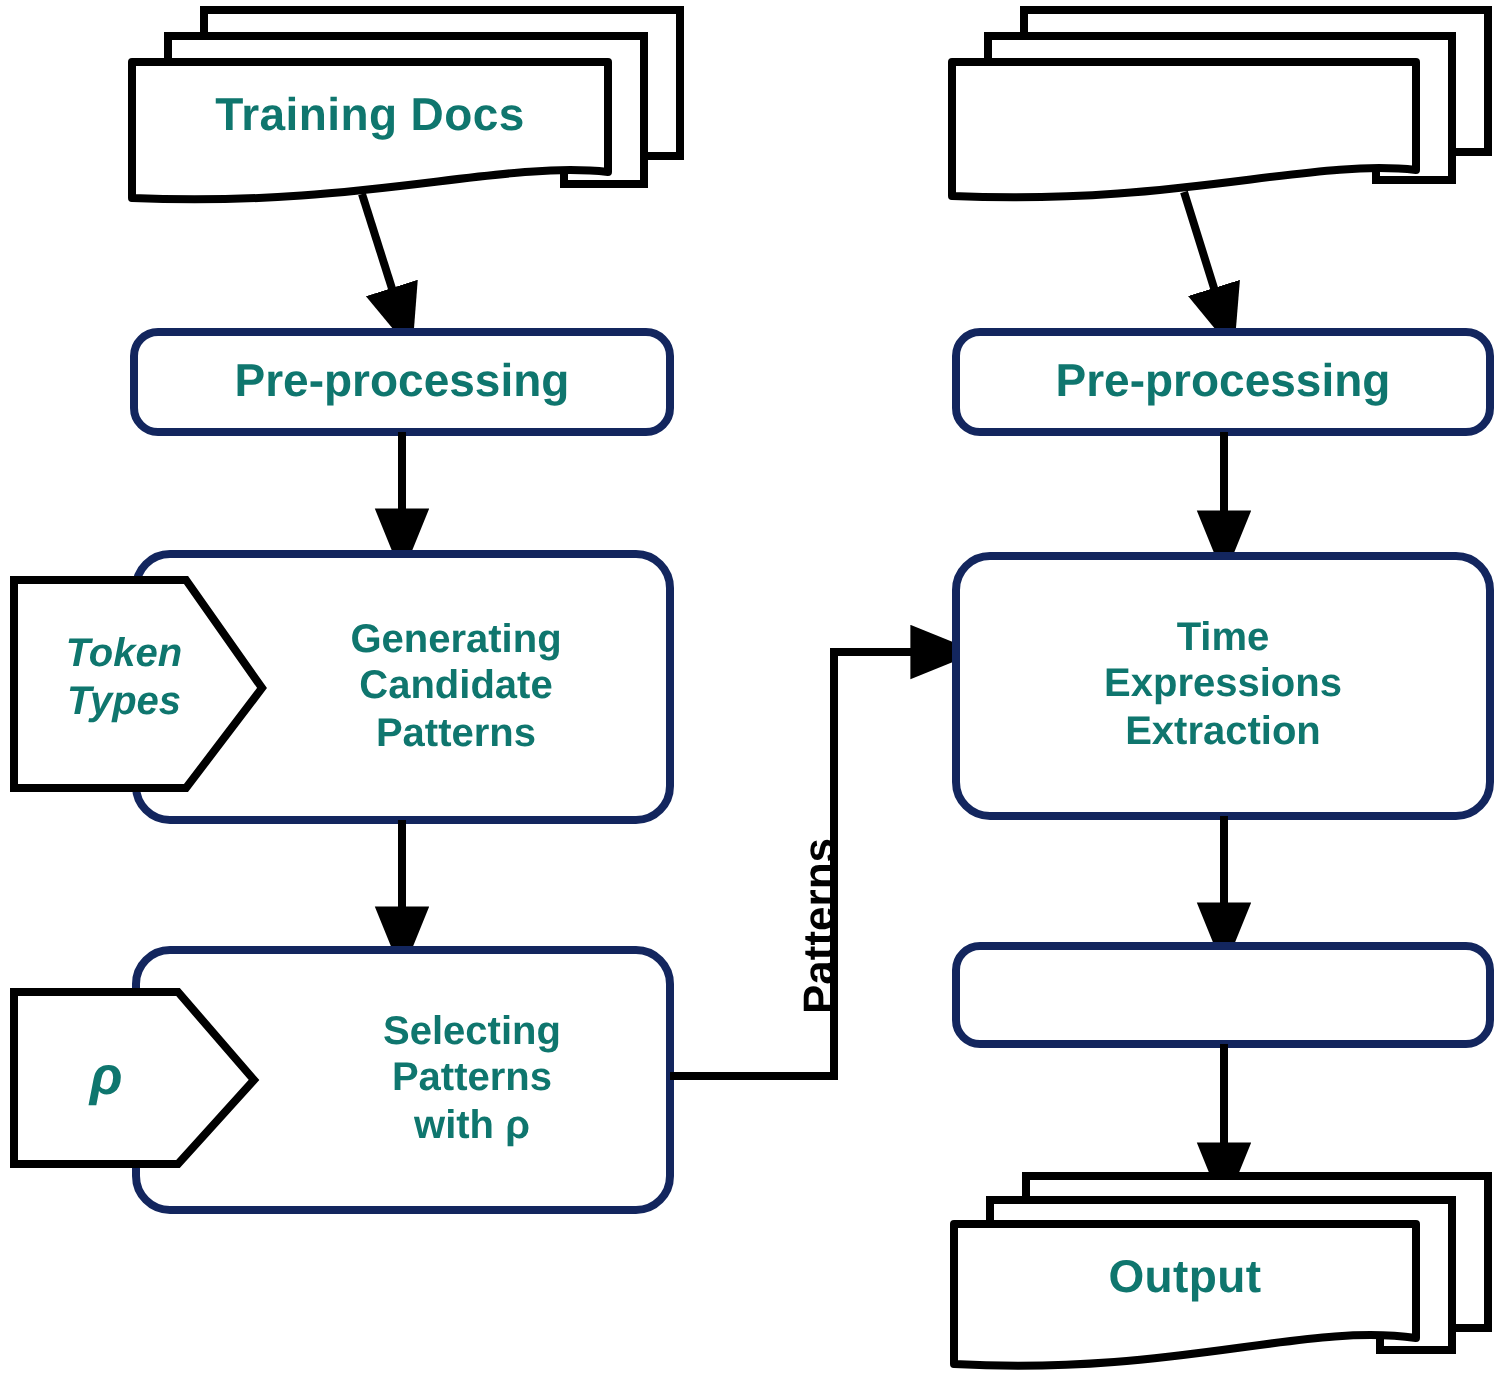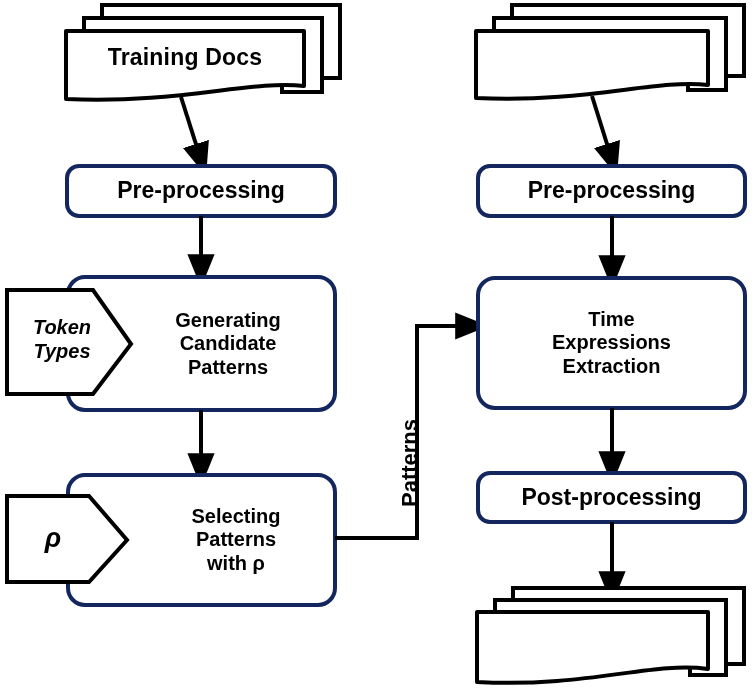--- a/index.html
+++ b/index.html
@@ -23,21 +23,21 @@
     top: 0;
     width: 752px;
     height: 697px;
   }
   .node-label {
     position: absolute;
     display: flex;
     align-items: center;
     justify-content: center;
     text-align: center;
-    color: #000000;
+    color: #0f766e;
     font-weight: bold;
     line-height: 1.18;
     pointer-events: none;
     white-space: pre-line;
   }
   .lbl-doc { font-size: 23px; letter-spacing: 0.2px; }
   .lbl-proc1 { font-size: 23px; }
   .lbl-proc3 { font-size: 20px; }
   .lbl-hex { font-size: 20px; font-style: italic; }
   .lbl-rho { font-size: 27px; font-style: italic; }
@@ -136,16 +136,16 @@
 
   <div class="lbl-edge" style="left:345px; top:450px; width:130px; text-align:center;">Patterns</div>
 
 
   <div class="node-label lbl-proc1" style="left:478px; top:166px; width:267px; height:50px;">Pre-processing</div>
 
   <div class="node-label lbl-proc3" style="left:488px; top:282px; width:247px; height:122px;">Time
 Expressions
 Extraction</div>
 
-  <div class="node-label lbl-proc1" style="left:478px; top:473px; width:267px; height:49px;">Post-processing</div>
 
+  <div class="node-label lbl-doc" style="left:477px; top:614px; width:231px; height:50px;">Output</div>
 
 </div>
 
 </body></html>

